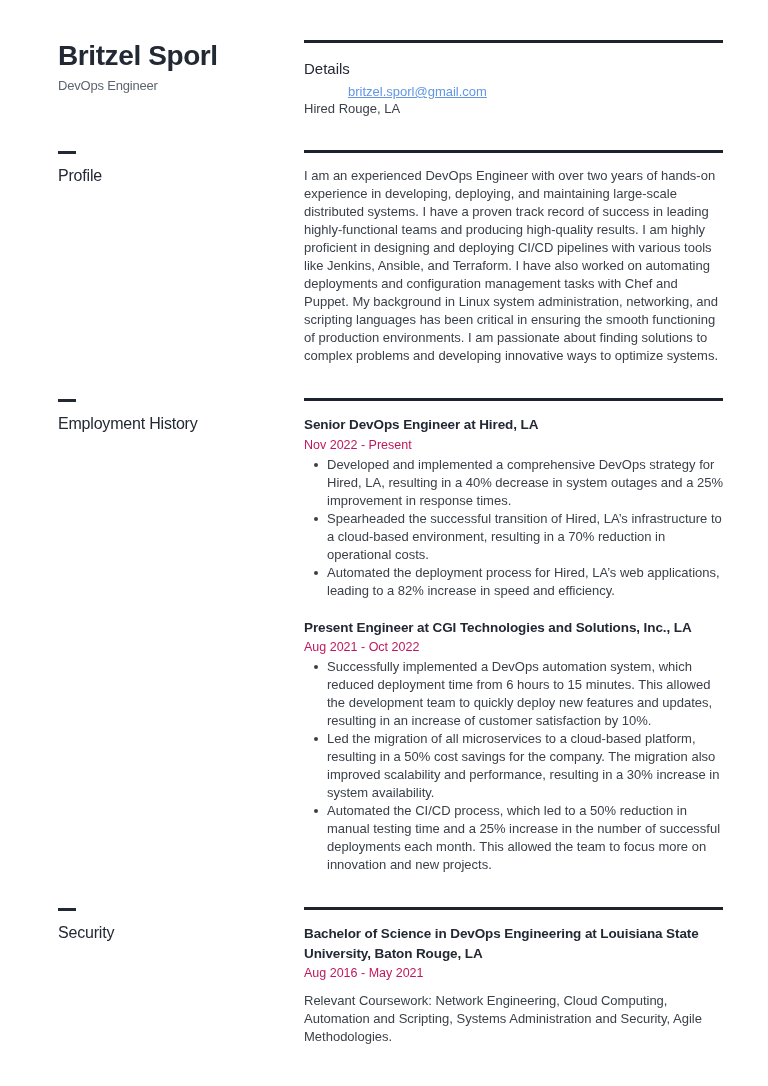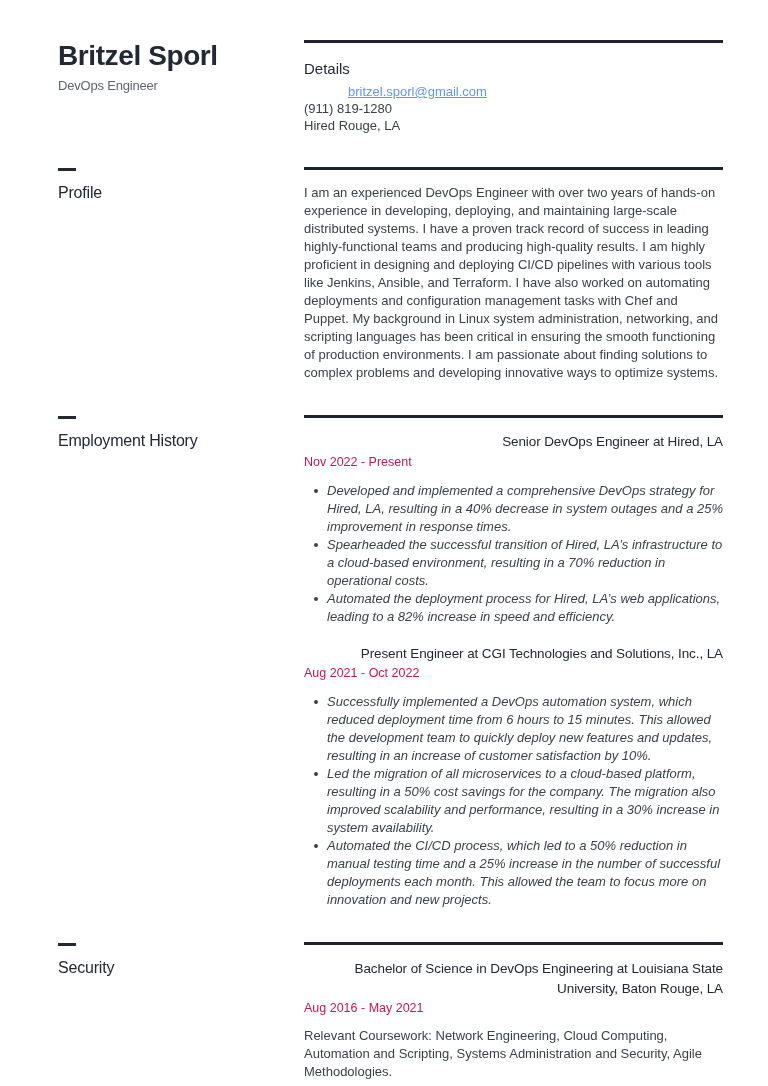--- a/index.html
+++ b/index.html
@@ -79,35 +79,33 @@
   .body-text {
     font-size: 13px;
     line-height: 18px;
     color: #3b4149;
     margin-top: 14px;
   }
   .entry { margin-top: 14px; }
   .entry + .entry { margin-top: 18px; }
   .entry-title {
     font-size: 13.5px;
-    font-weight: 400;
+    font-weight: 700;
     color: #222834;
     letter-spacing: -0.1px;
     line-height: 1.45;
-    text-align: right;
   }
   .entry-dates {
     font-size: 12.5px;
     color: #be185d;
     margin-top: 3px;
   }
   .bullet-list {
     list-style: none;
-    margin-top: 13px;
-    font-style: italic;
+    margin-top: 4px;
   }
   .bullet-list li {
     position: relative;
     padding-left: 23px;
     font-size: 13px;
     line-height: 18px;
     color: #3b4149;
   }
   .bullet-list li::before {
     content: "";
@@ -134,21 +132,20 @@
   <div class="row">
     <div>
       <div class="name">Britzel Sporl</div>
       <div class="job-subtitle">DevOps Engineer</div>
     </div>
     <div>
       <div class="rule"></div>
       <div class="details-heading">Details</div>
       <div class="contact-list">
         <div><a class="email-link">britzel.sporl@gmail.com</a></div>
-        <div class="contact-line">(911) 819-1280</div>
         <div class="contact-line">Hired Rouge, LA</div>
       </div>
     </div>
   </div>
 
   <div class="row section-row">
     <div>
       <div class="dash"></div>
       <div class="side-title">Profile</div>
     </div>

